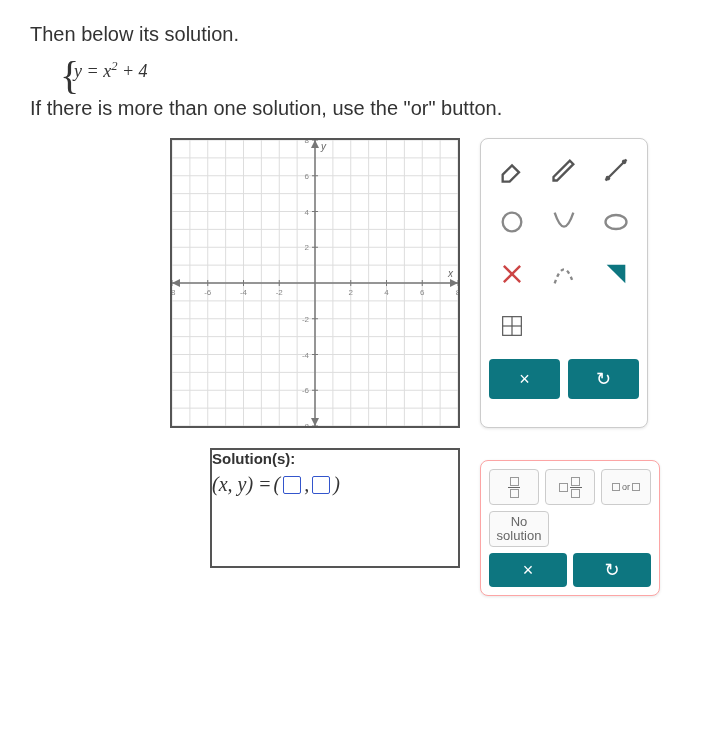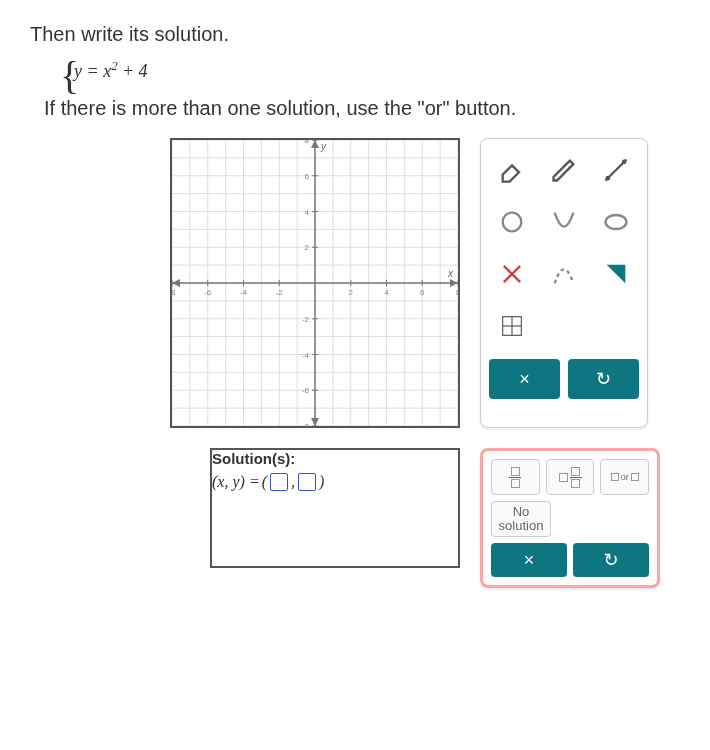--- a/index.html
+++ b/index.html
@@ -19,21 +19,21 @@
     font-size: 18px;
     margin: 10px 0 14px 30px;
     position: relative;
     padding-left: 14px;
   }
   .equations .brace {
     position: absolute; left: 0; top: -2px; font-size: 40px; font-style: normal; line-height: 1;
   }
   .eq-line { line-height: 1.3; }
   sup { font-size: 0.7em; }
-  .hint { margin: 8px 0 18px 14px; }
+  .hint { margin: 8px 0 18px 0; }
   .work-area { display: flex; gap: 20px; margin-left: 140px; }
   .graph-col { display: flex; flex-direction: column; gap: 20px; }
   .graph-box {
     width: 290px; height: 290px; border: 2px solid #555; position: relative; background: #fff;
   }
   .palette {
     border: 1px solid #ccc; border-radius: 8px; padding: 8px;
     display: grid; grid-template-columns: repeat(3, 46px); grid-auto-rows: 46px;
     gap: 6px; align-content: start; background: #fff;
     box-shadow: 0 1px 3px rgba(0,0,0,0.1);
@@ -49,51 +49,51 @@
     flex: 1; height: 40px; background: #0d7680; color: #fff; border-radius: 4px;
     display: flex; align-items: center; justify-content: center; cursor: pointer; font-size: 18px;
   }
   .solution-row { display: flex; gap: 20px; margin-left: 180px; margin-top: 20px; }
   .solution-box {
     width: 250px; height: 120px; border: 2px solid #555; 
     font-size: 15px; background: #fff;
   }
   .solution-box .title { font-weight: bold; margin-bottom: 6px; }
   .solution-box .expr {
-    font-family: 'Times New Roman', serif; font-style: italic; font-size: 16px;
+    font-family: 'Times New Roman', serif; font-style: italic; font-size: 20px;
     display: flex; align-items: center; gap: 2px;
   }
   .blank {
     display: inline-block; width: 18px; height: 18px; border: 1.5px solid #3355cc;
     border-radius: 2px; margin: 0 1px; vertical-align: middle;
   }
   .palette2 {
-    border: 3px solid #fca5a5; border-radius: 8px; padding: 8px; background: #fff;
-    box-shadow: 0 1px 3px rgba(0,0,0,0.1); width: 180px;
+    border: 1px solid #fca5a5; border-radius: 8px; padding: 8px; background: #fff;
+    box-shadow: 0 1px 3px rgba(0,0,0,0.1); width: 180px; margin-top: 12px;
   }
   .p2-row { display: flex; gap: 6px; margin-bottom: 6px; }
   .p2-btn {
     flex: 1; height: 36px; border: 1px solid #ccc; border-radius: 4px;
     display: flex; align-items: center; justify-content: center; font-size: 13px; cursor: pointer;
     background: #fafafa; color: #666;
   }
   .p2-btn.small { font-size: 13px; }
   .frac { display:inline-flex; flex-direction:column; align-items:center; font-size:10px; line-height:1;}
   .frac .n, .frac .d { border:1px solid #999; width:9px; height:9px;}
   .frac .bar { width:12px; height:1px; background:#666; margin:1px 0;}
   .mixfrac { display:inline-flex; align-items:center; gap:2px;}
   .mixfrac .w { border:1px solid #999; width:9px; height:9px;}
   .orbtn { display:inline-flex; align-items:center; gap:2px; font-size:9px;}
   .orbtn .b { border:1px solid #999; width:8px; height:8px;}
 </style>
 </head>
 <body>
 
 <div class="instructions">
-  <div>Then write its solution.</div>
+  <div>Then below its solution.</div>
 </div>
 
 <div class="equations">
   <span class="brace">{</span>
   <div class="eq-line" id="eq1">y = x<sup>2</sup> + 4</div>
 </div>
 
 <div class="hint">If there is more than one solution, use the "or" button.</div>
 
 <div class="work-area">

